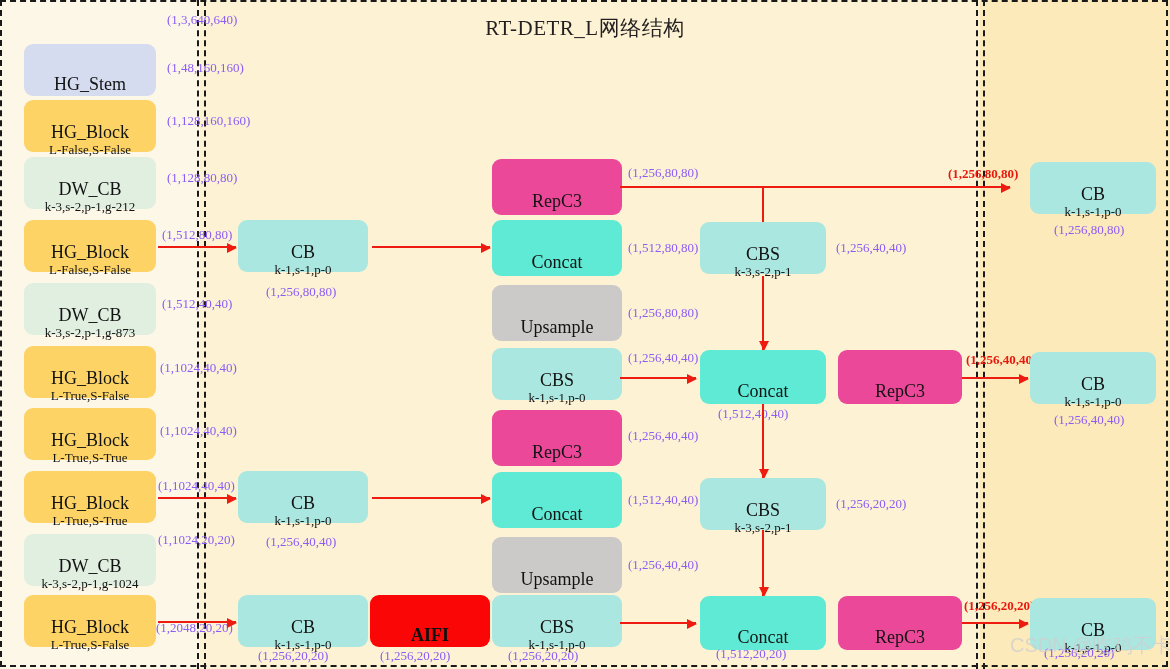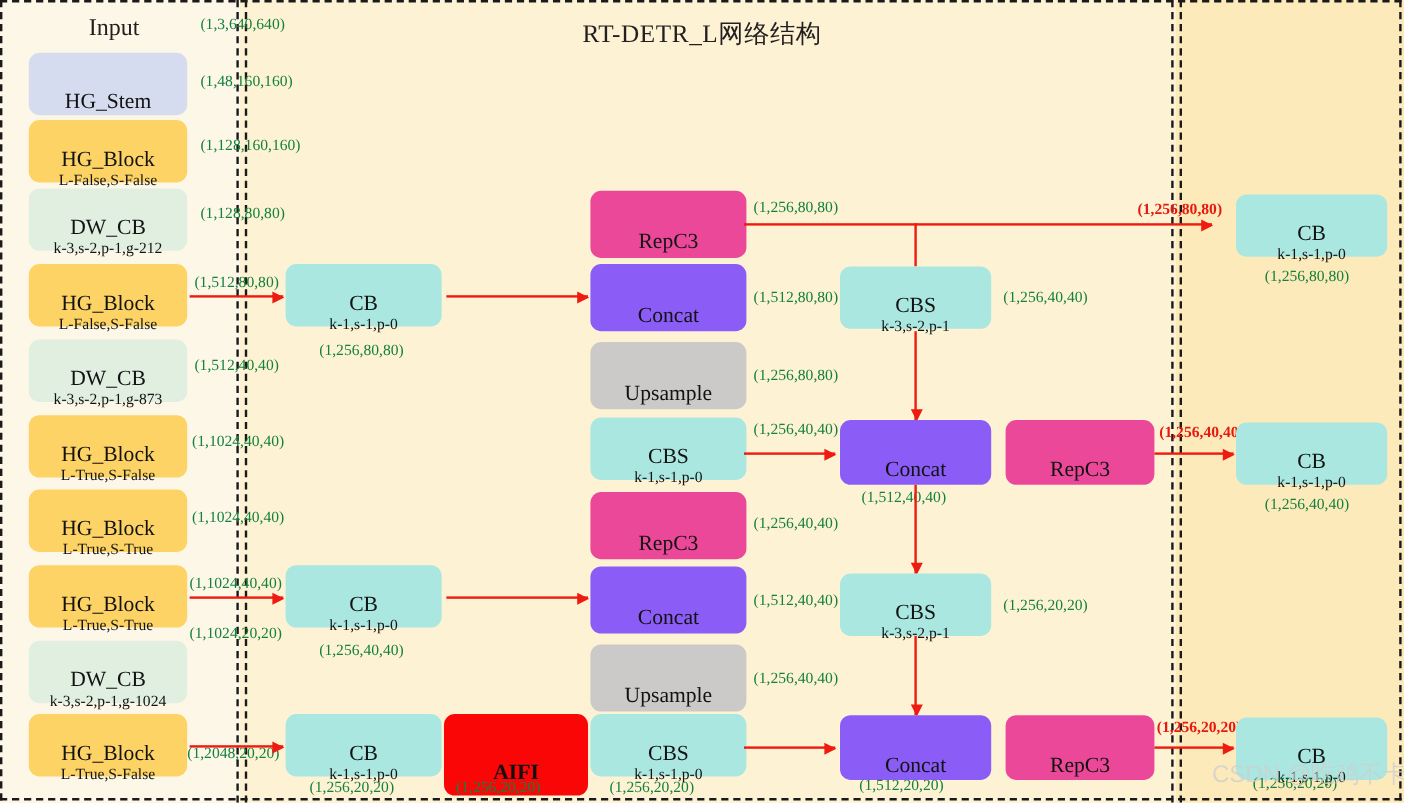--- a/index.html
+++ b/index.html
@@ -40,29 +40,29 @@
     position:absolute;border-radius:9px;box-sizing:border-box;
     display:flex;flex-direction:column;align-items:center;justify-content:center;
     color:#121212;text-align:center;line-height:1.05;
   }
   .node .t1{font-size:18px;margin-top:28px;}
   .node .t2{font-size:13px;margin-top:1px;}
   .n-stem{background:#d6dcef;}
   .n-hg{background:#fcd364;}
   .n-dw{background:#e1efe1;}
   .n-cb{background:#a9e7e0;}
-  .n-concat{background:#8b5cf6;}
+  .n-concat{background:#5eead4;}
   .n-repc3{background:#ec4899;}
   .n-upsample{background:#ccc9c9;}
   .n-aifi{background:#fb0606;}
   .n-aifi .t1{font-weight:bold;color:#111;}
 
   
   .dim{
-    position:absolute;font-size:13px;color:#15803d;white-space:nowrap;
+    position:absolute;font-size:13px;color:#8b5cf6;white-space:nowrap;
   }
   .dim.red{color:#e8180c;font-weight:bold;}
 
   
   .arrow-h{position:absolute;height:0;border-top:2.5px solid #ee1b10;}
   .arrow-h::after{
     content:"";position:absolute;right:-1px;top:-5px;
     border-left:10px solid #ee1b10;
     border-top:5px solid transparent;border-bottom:5px solid transparent;
   }
@@ -91,21 +91,20 @@
   <div class="region" id="region-neck"></div>
   <div class="region" id="region-head"></div>
 
   <div class="vline" style="left:197px"></div>
   <div class="vline" style="left:204px"></div>
   <div class="vline" style="left:976px"></div>
   <div class="vline" style="left:983px"></div>
   <div class="outer-frame"></div>
 
   <div id="title">RT-DETR_L网络结构</div>
-  <div id="input-label">Input</div>
 
   <div class="node n-stem" style="left:24px;top:44px;width:132px;height:52px">
     <span class="t1">HG_Stem</span>
   </div>
   <div class="node n-hg" style="left:24px;top:100px;width:132px;height:52px">
     <span class="t1">HG_Block</span>
     <span class="t2">L-False,S-False</span>
   </div>
   <div class="node n-dw" style="left:24px;top:157px;width:132px;height:52px">
     <span class="t1">DW_CB</span>
@@ -142,21 +141,21 @@
 
   <div class="dim" style="left:167px;top:12px">(1,3,640,640)</div>
   <div class="dim" style="left:167px;top:60px">(1,48,160,160)</div>
   <div class="dim" style="left:167px;top:113px">(1,128,160,160)</div>
   <div class="dim" style="left:167px;top:170px">(1,128,80,80)</div>
   <div class="dim" style="left:162px;top:227px">(1,512,80,80)</div>
   <div class="dim" style="left:162px;top:296px">(1,512,40,40)</div>
   <div class="dim" style="left:160px;top:360px">(1,1024,40,40)</div>
   <div class="dim" style="left:160px;top:423px">(1,1024,40,40)</div>
   <div class="dim" style="left:158px;top:478px">(1,1024,40,40)</div>
-  <div class="dim" style="left:158px;top:520px">(1,1024,20,20)</div>
+  <div class="dim" style="left:158px;top:532px">(1,1024,20,20)</div>
   <div class="dim" style="left:156px;top:620px">(1,2048,20,20)</div>
 
   <div class="arrow-h" style="left:158px;top:246px;width:78px"></div>
   <div class="arrow-h" style="left:158px;top:497px;width:78px"></div>
   <div class="arrow-h" style="left:158px;top:621px;width:78px"></div>
 
   <div class="node n-cb" style="left:238px;top:220px;width:130px;height:52px">
     <span class="t1">CB</span>
     <span class="t2">k-1,s-1,p-0</span>
   </div>
@@ -167,21 +166,21 @@
     <span class="t2">k-1,s-1,p-0</span>
   </div>
   <div class="dim" style="left:266px;top:534px">(1,256,40,40)</div>
 
   <div class="node n-cb" style="left:238px;top:595px;width:130px;height:52px">
     <span class="t1">CB</span>
     <span class="t2">k-1,s-1,p-0</span>
   </div>
   <div class="dim" style="left:258px;top:648px">(1,256,20,20)</div>
 
-  <div class="node n-aifi" style="left:370px;top:595px;width:120px;height:68px">
+  <div class="node n-aifi" style="left:370px;top:595px;width:120px;height:52px">
     <span class="t1">AIFI</span>
   </div>
   <div class="dim" style="left:380px;top:648px">(1,256,20,20)</div>
 
   <div class="arrow-h" style="left:372px;top:246px;width:118px"></div>
   <div class="arrow-h" style="left:372px;top:497px;width:118px"></div>
 
   <div class="node n-repc3" style="left:492px;top:159px;width:130px;height:56px">
     <span class="t1">RepC3</span>
   </div>

